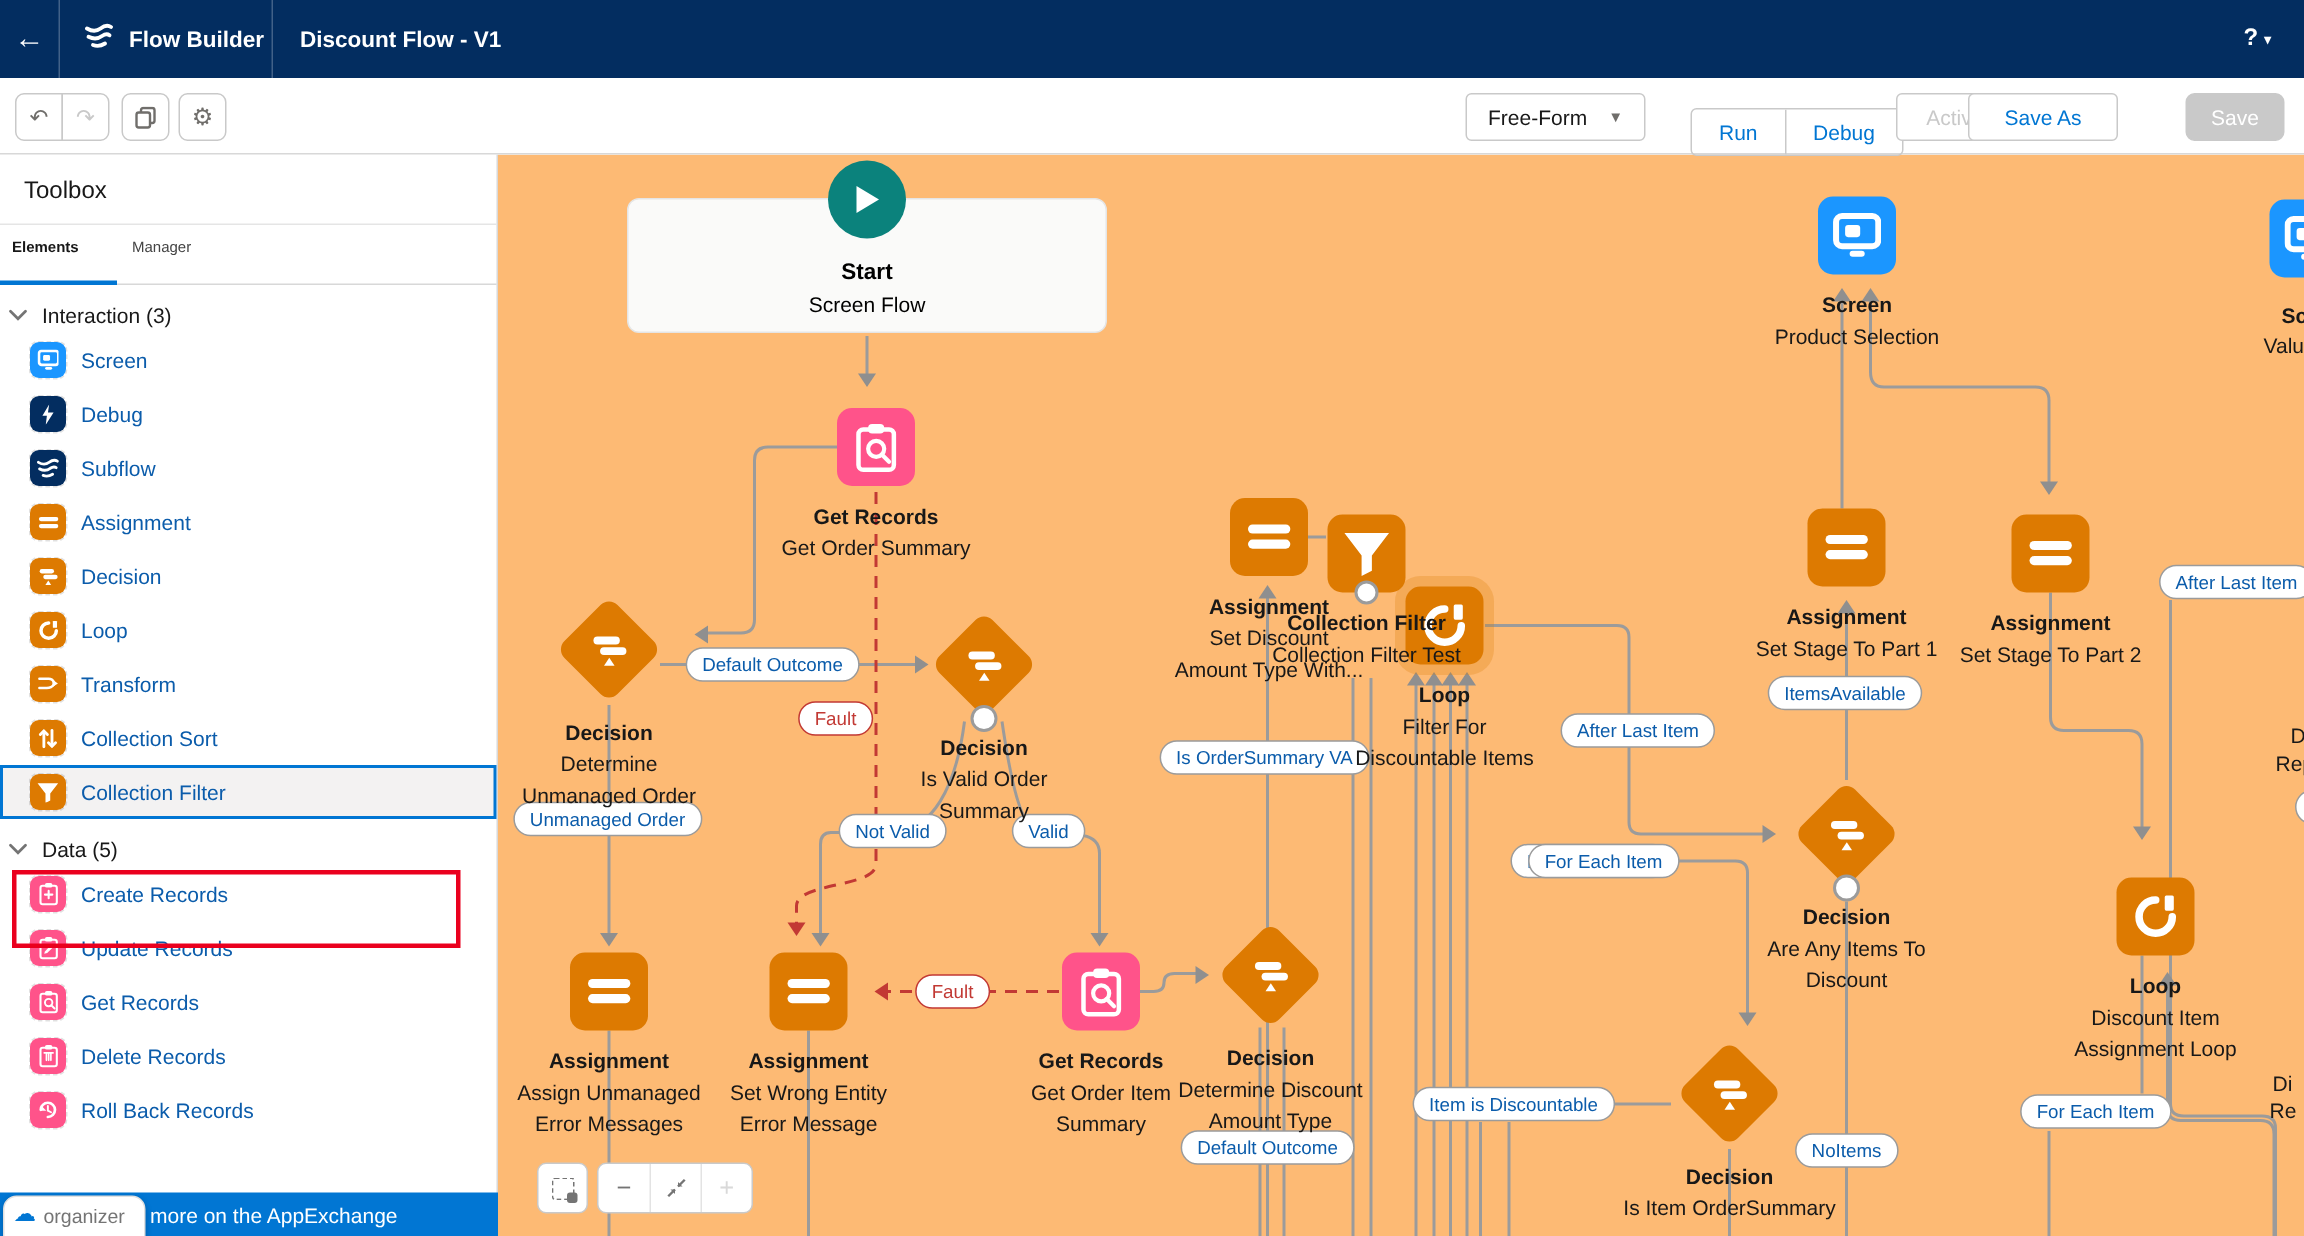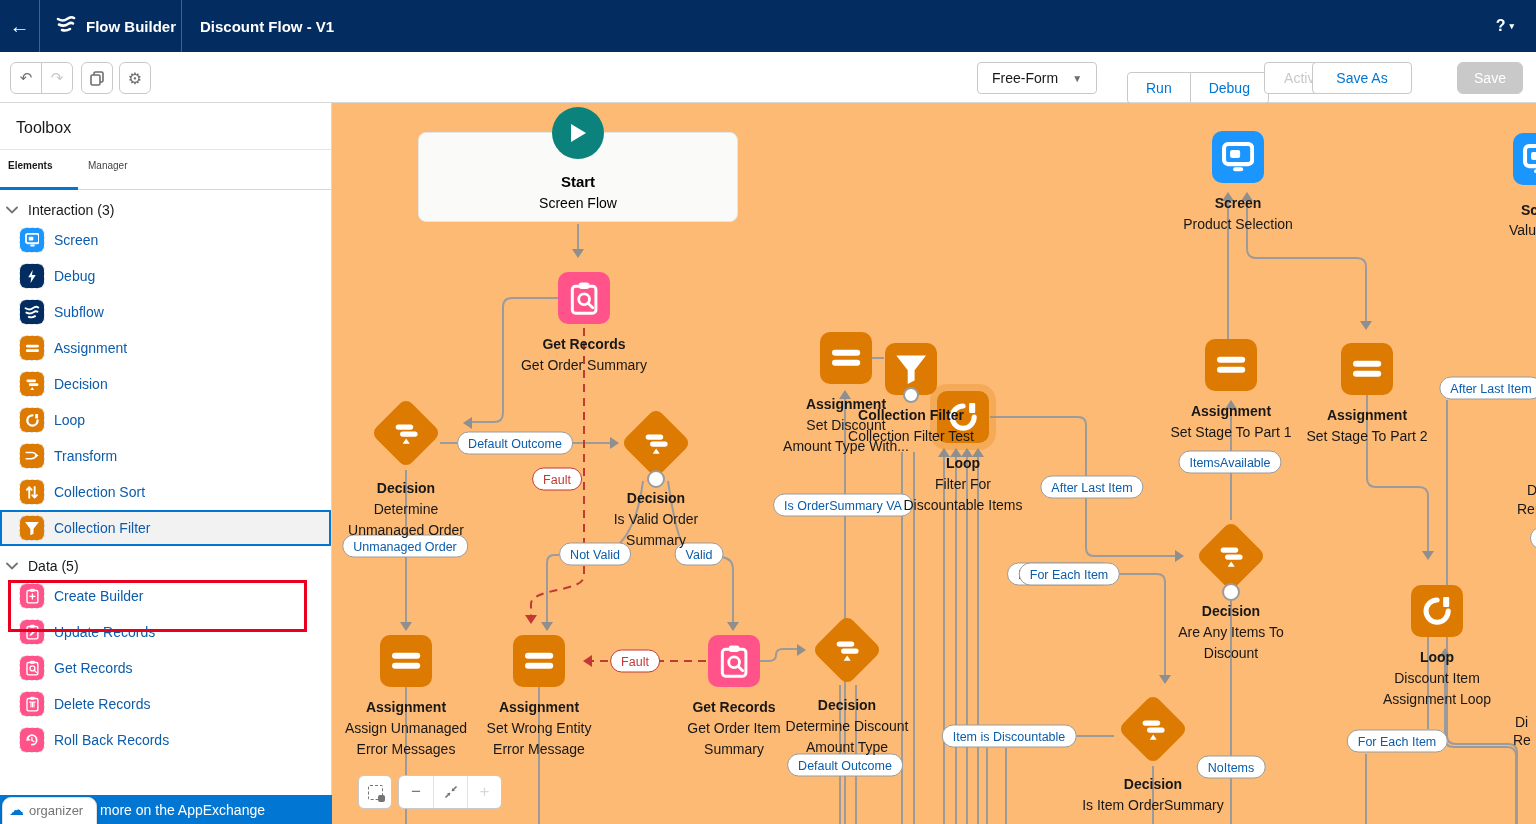--- a/index.html
+++ b/index.html
@@ -231,21 +231,21 @@
         <span>Data (5)</span>
       </div>
       <div class="row">
         <span class="tile" style="background:#FF538A">
           <svg width="14.879999999999999" height="15.84" viewBox="0 0 30 32">
             <rect x="4" y="5" width="22" height="25" rx="3" fill="none" stroke="#fff" stroke-width="2.8"></rect>
             <rect x="10" y="1.5" width="10" height="6" rx="2.5" fill="#fff"></rect>
             <path d="M15,12 V22 M10,17 H20" stroke="#fff" stroke-width="2.8" stroke-linecap="round"></path>
           </svg>
         </span>
-        <span class="row-label">Create Builder</span>
+        <span class="row-label">Create Records</span>
       </div>
       <div class="row">
         <span class="tile" style="background:#FF538A">
           <svg width="14.879999999999999" height="15.84" viewBox="0 0 30 32">
             <rect x="4" y="5" width="22" height="25" rx="3" fill="none" stroke="#fff" stroke-width="2.8"></rect>
             <rect x="10" y="1.5" width="10" height="6" rx="2.5" fill="#fff"></rect>
             <path d="M10,21 L18,12 L21,15 L13,23 L9,24 Z" fill="#fff"></path>
           </svg>
         </span>
         <span class="row-label">Update Records</span>

